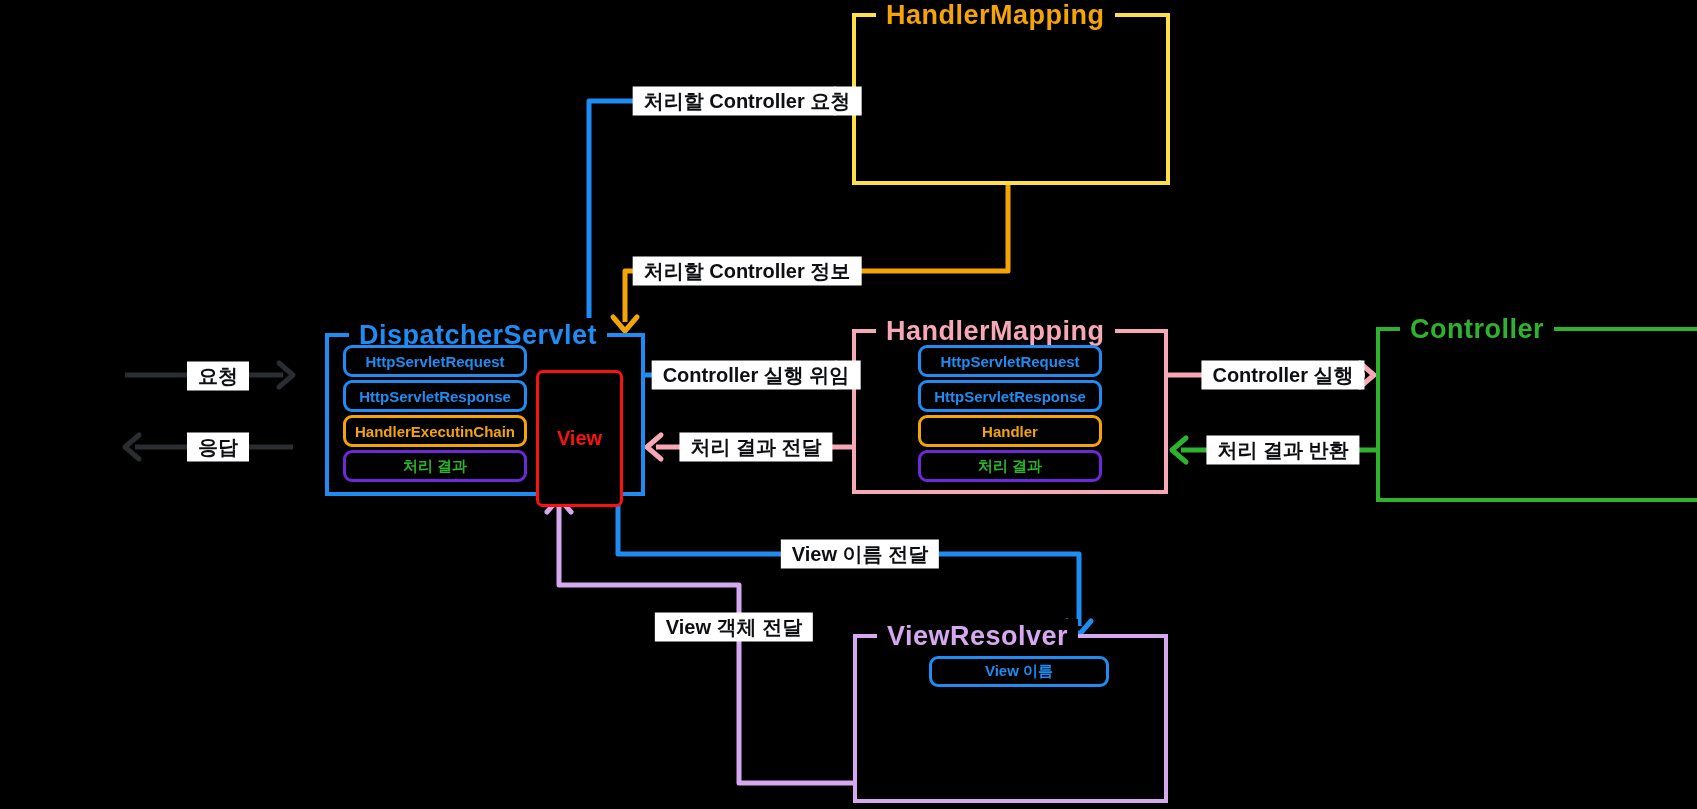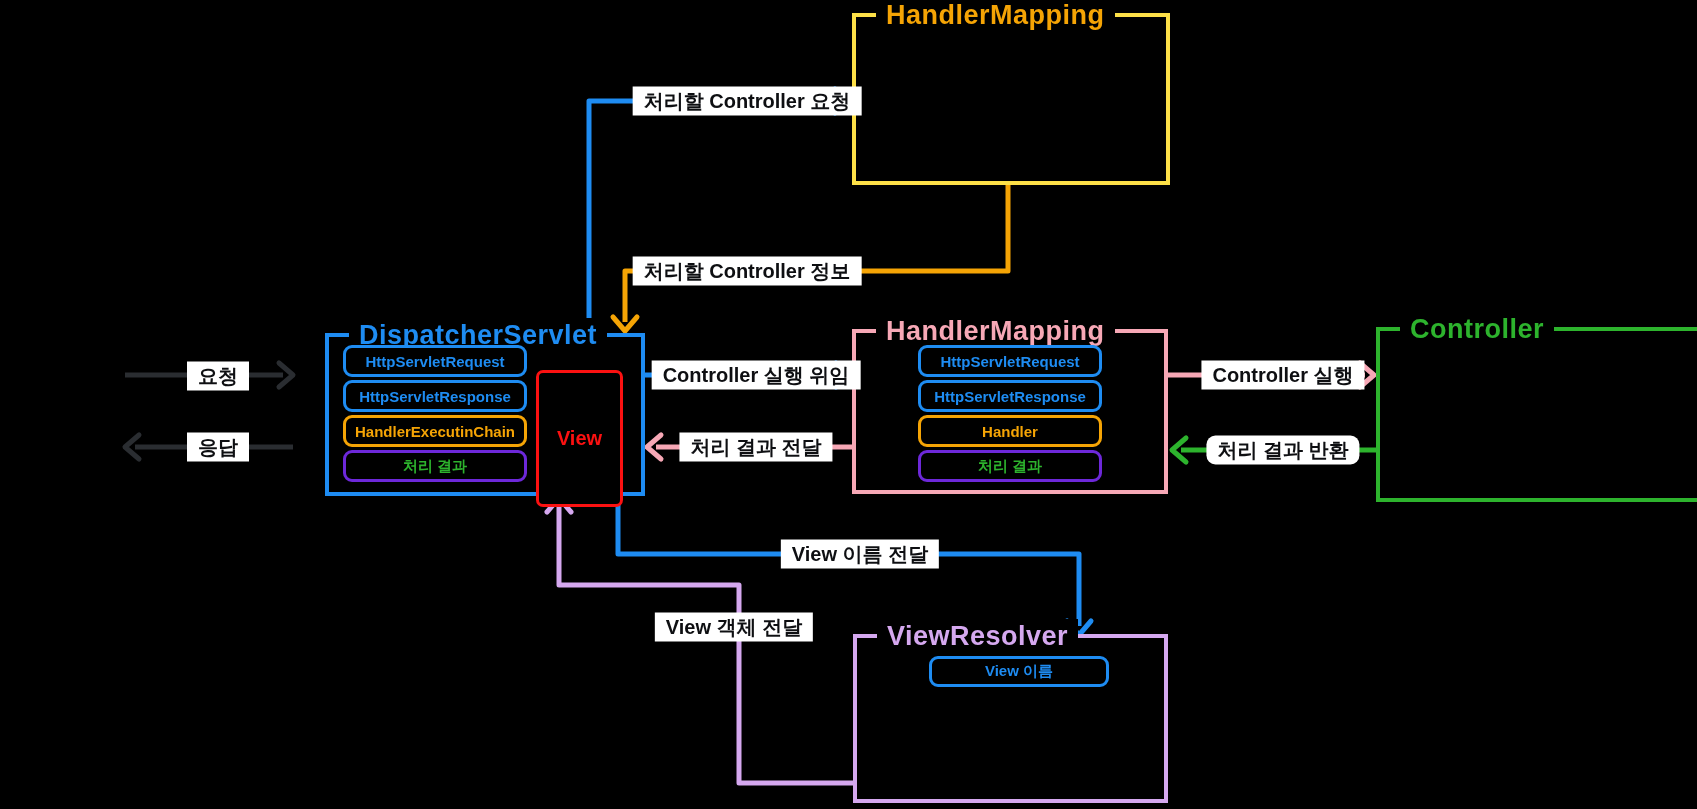--- a/index.html
+++ b/index.html
@@ -126,17 +126,17 @@
     <div class="pill p-blue" style="left:72px;top:18px;width:180px;height:31px;">View 이름</div>
   </div>
 
   <div class="lbl" style="left:208px;top:376px;">요청</div>
   <div class="lbl" style="left:208px;top:447px;">응답</div>
   <div class="lbl" style="left:737px;top:101px;">처리할 Controller 요청</div>
   <div class="lbl" style="left:737px;top:271px;">처리할 Controller 정보</div>
   <div class="lbl" style="left:746px;top:375px;">Controller 실행 위임</div>
   <div class="lbl" style="left:746px;top:447px;">처리 결과 전달</div>
   <div class="lbl" style="left:1273px;top:375px;">Controller 실행</div>
-  <div class="lbl" style="left:1273px;top:450px;border-radius:9px;">처리 결과 반환</div>
+  <div class="lbl" style="left:1273px;top:450px;">처리 결과 반환</div>
   <div class="lbl" style="left:850px;top:554px;">View 이름 전달</div>
   <div class="lbl" style="left:724px;top:627px;">View 객체 전달</div>
 
 </div>
 
 </body></html>

